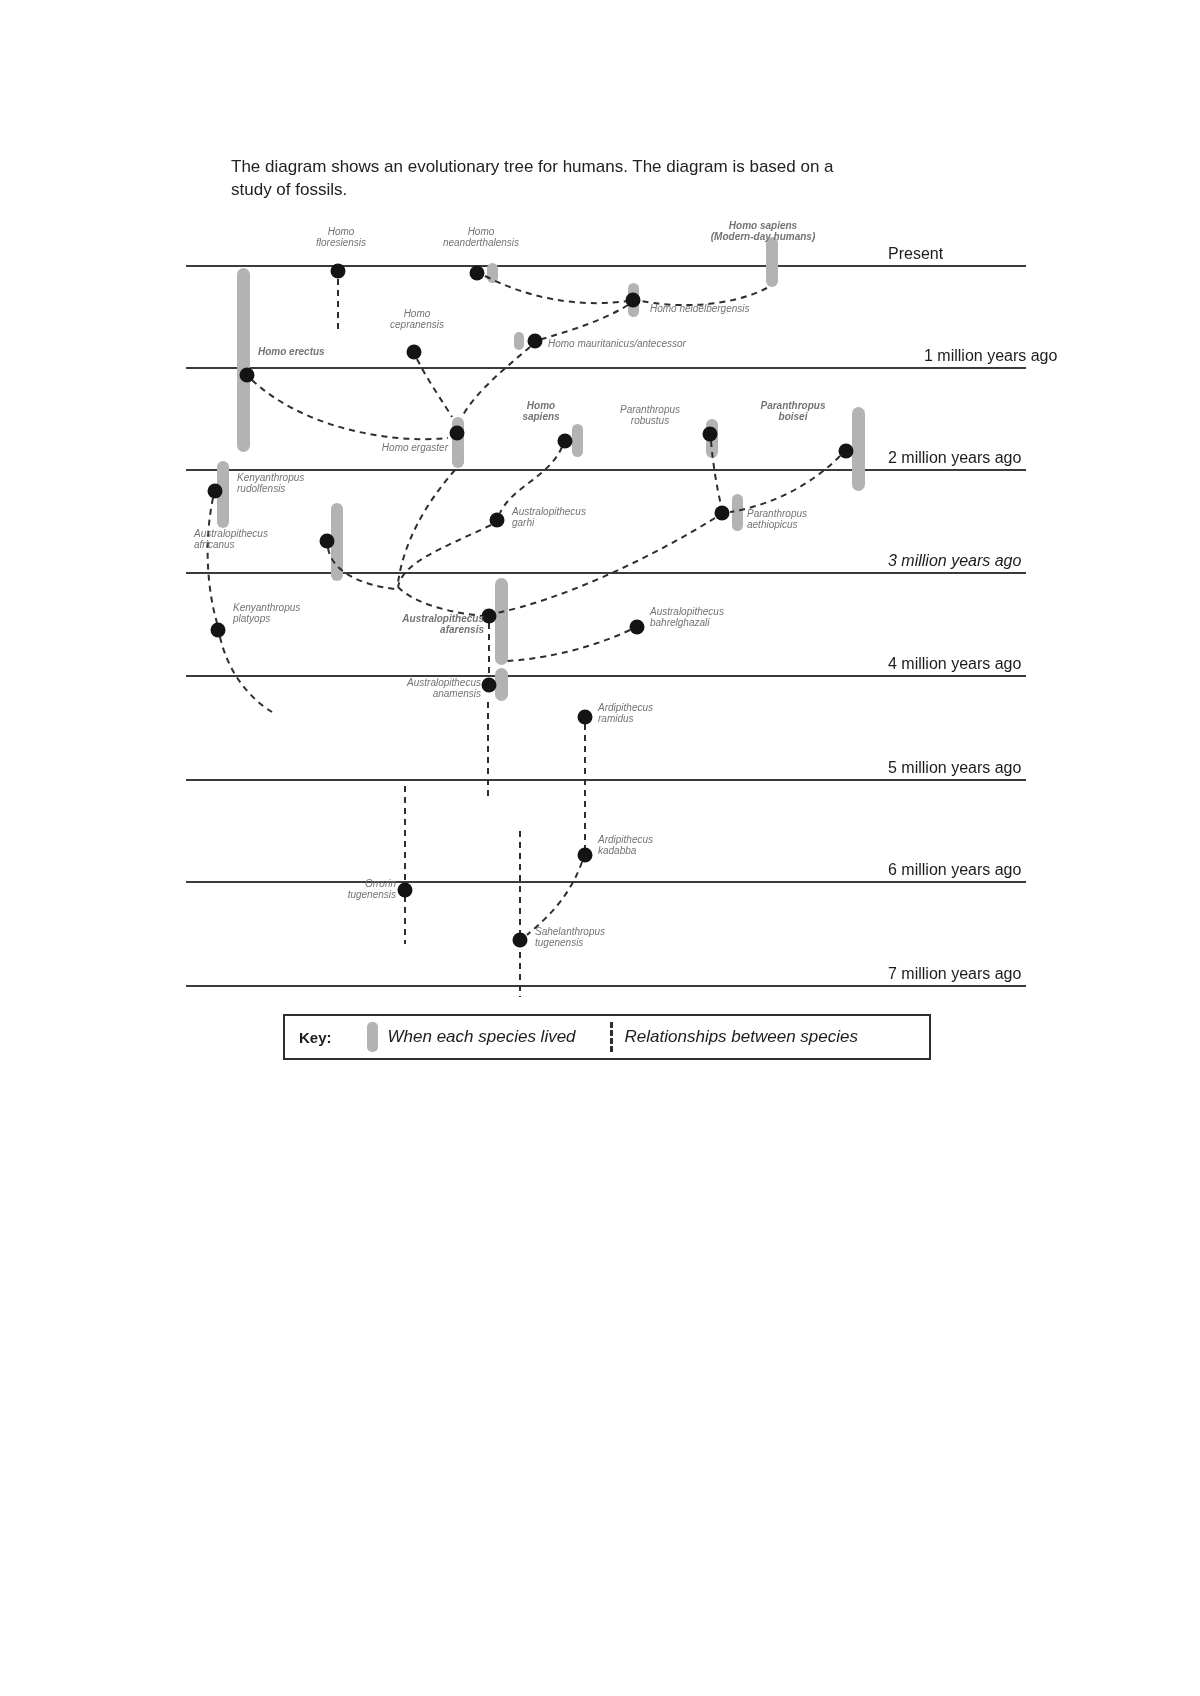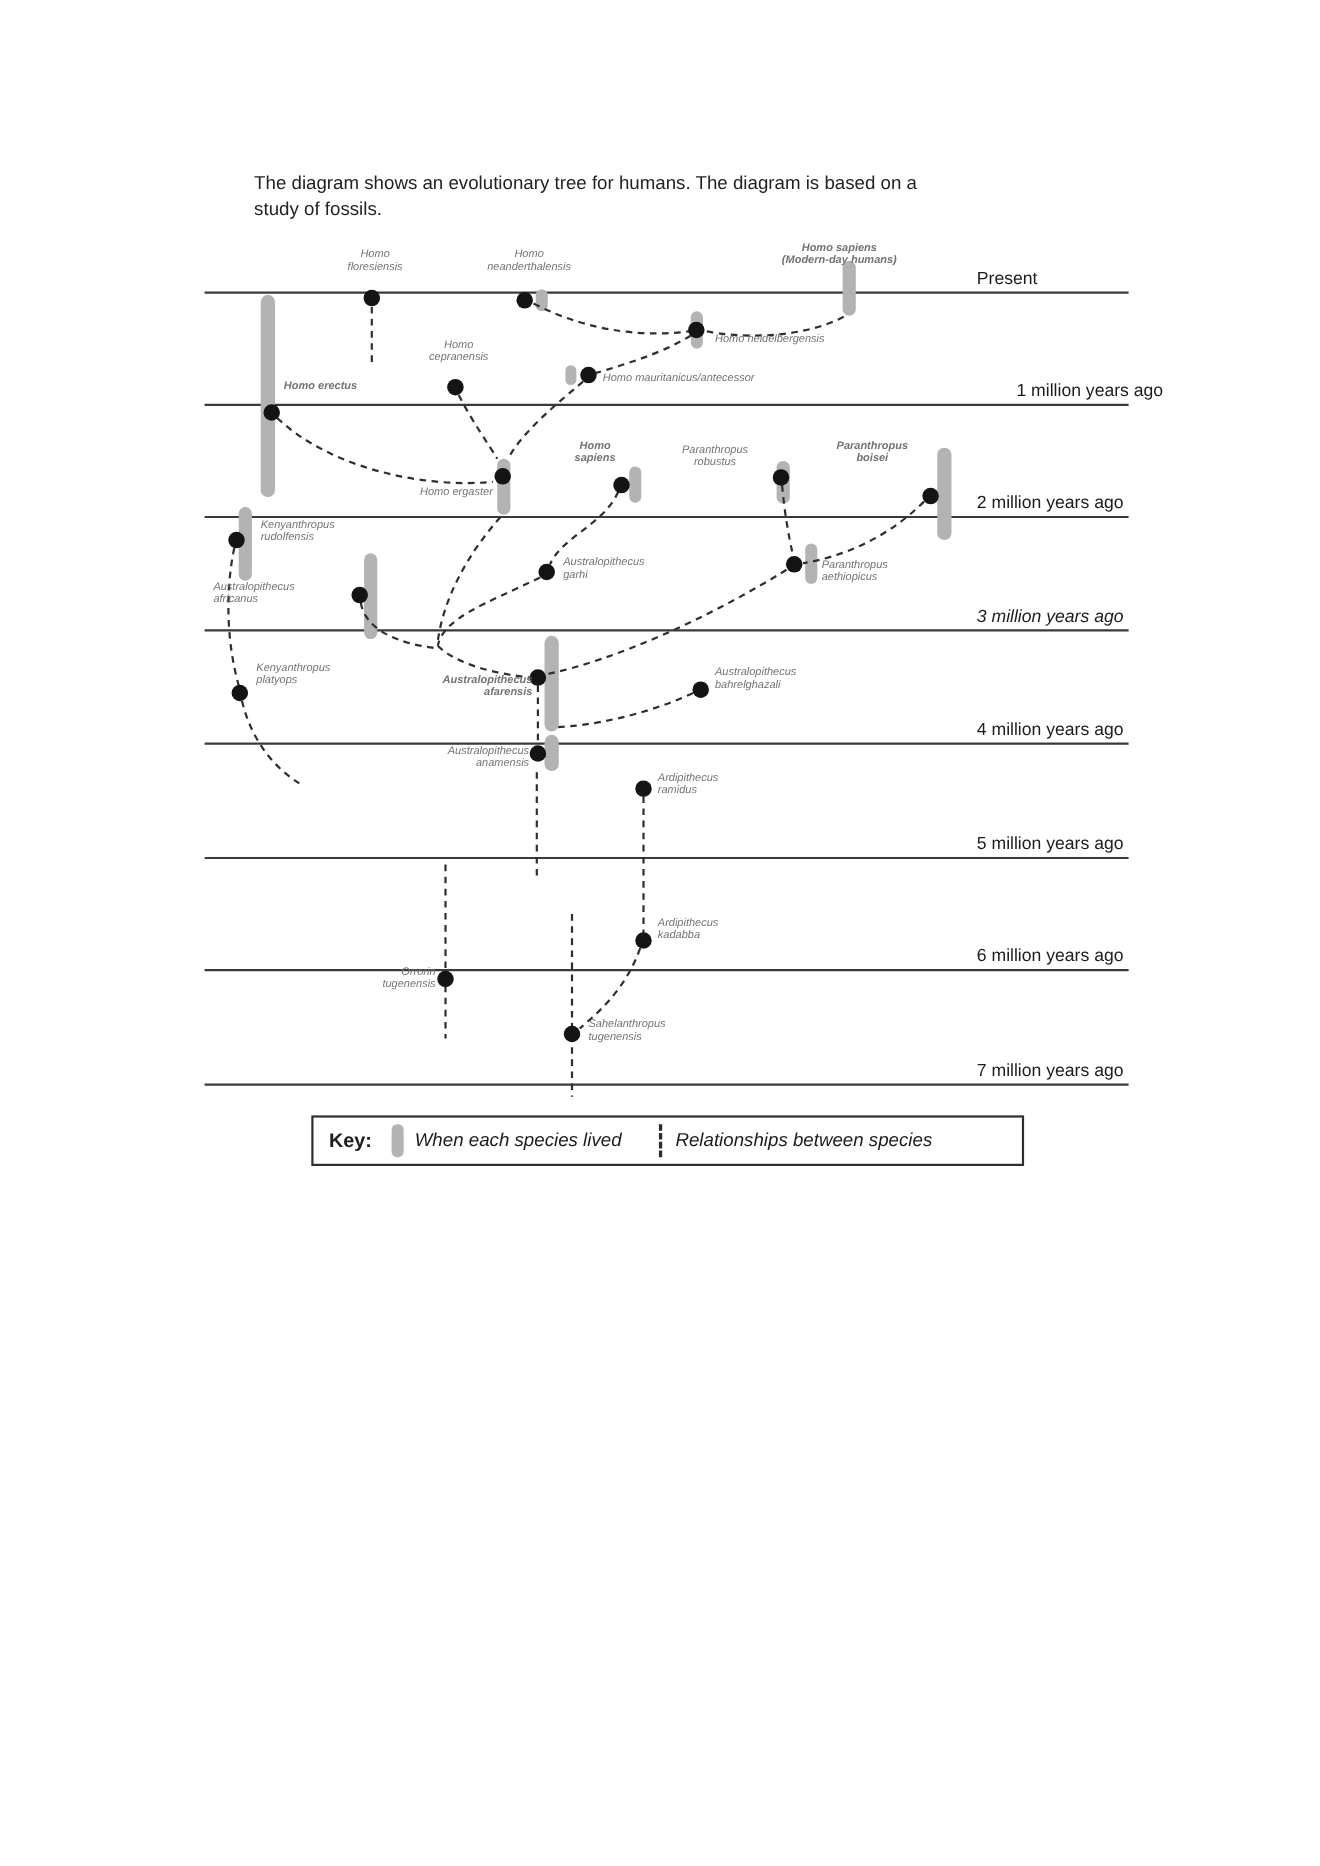--- a/index.html
+++ b/index.html
@@ -51,21 +51,21 @@
     top: 1014px;
     width: 648px;
     height: 46px;
     border: 2px solid #2e2e2e;
     background: #ffffff;
     display: flex;
     align-items: center;
     padding: 0 14px;
     font-size: 17px;
   }
-  .key-title { font-weight: bold; font-size: 18px; margin-right: 18px; }
+  .key-title { font-weight: bold; font-size: 15px; margin-right: 35px; }
   .key-bar { width: 11px; height: 30px; border-radius: 5px; background: #b3b3b3; margin-right: 10px; flex: none; }
   .key-label { white-space: nowrap; font-style: italic; }
   .key-dash { width: 0; height: 30px; border-left: 3px dashed #2e2e2e; margin: 0 12px 0 34px; flex: none; }
 </style>
 </head>
 <body>
 
 <div class="page">
   <div class="intro">The diagram shows an evolutionary tree for humans. The diagram is based on a
 study of fossils.</div>

